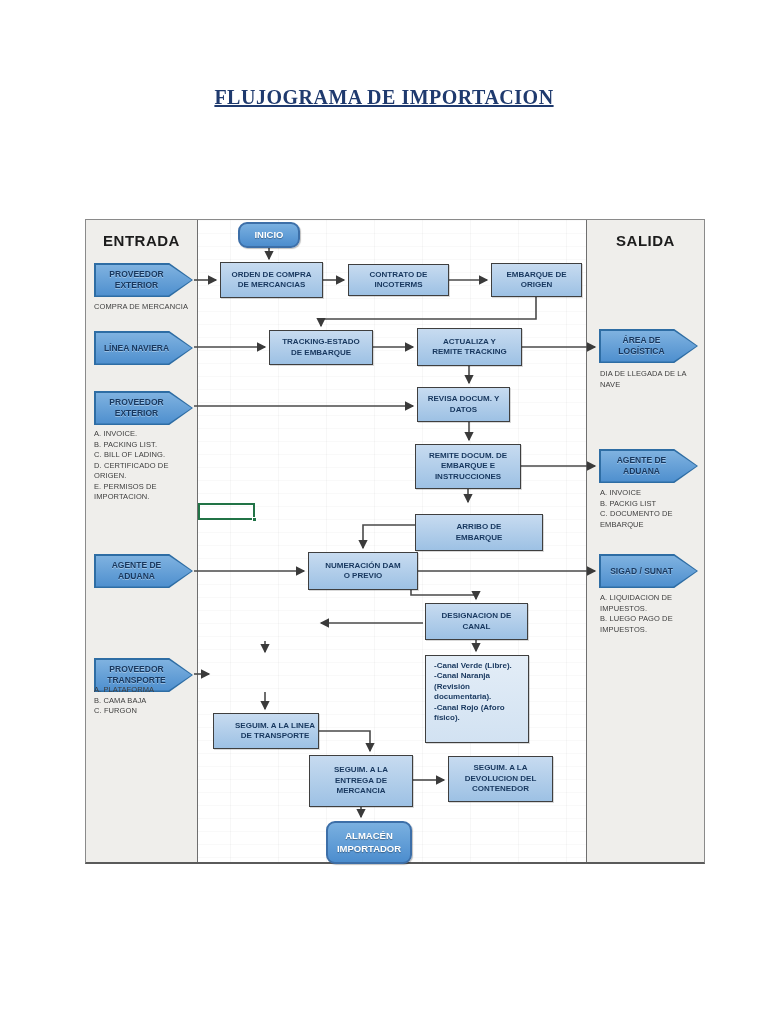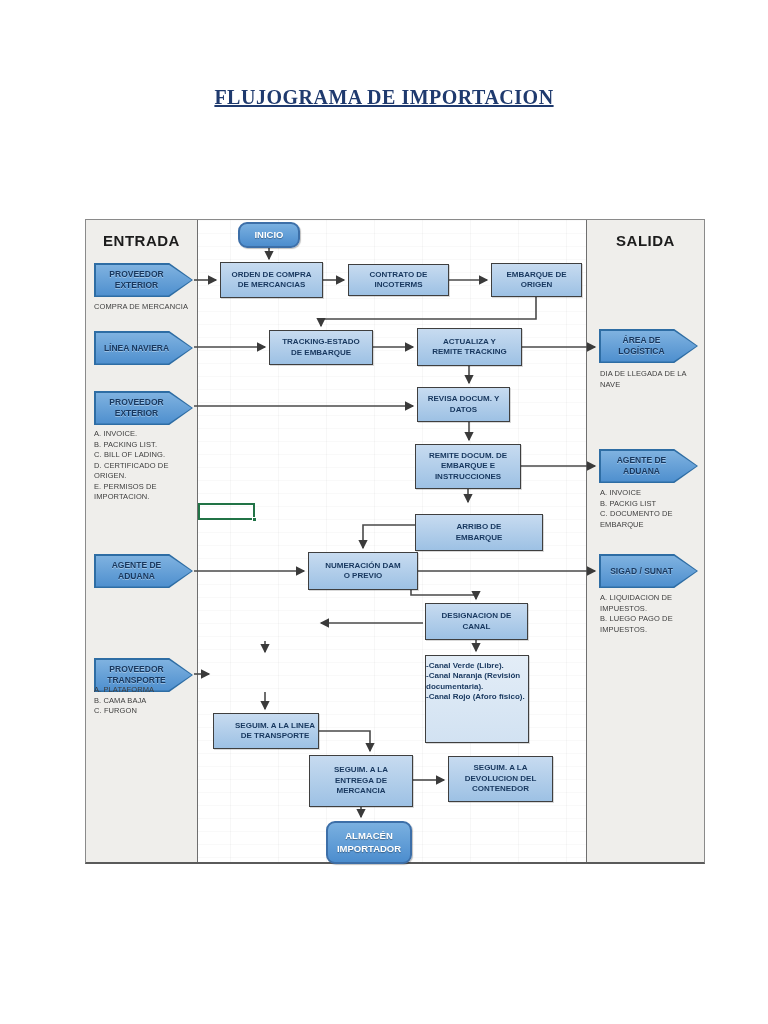--- a/index.html
+++ b/index.html
@@ -43,21 +43,21 @@
     white-space:pre-line; z-index:4; letter-spacing:.1px; }
 
   
   .proc { position:absolute; z-index:4; border:1.5px solid #3f3f3f;
     background:linear-gradient(#C7DBF0, #9DC1E4);
     display:flex; align-items:center; justify-content:center; text-align:center;
     font-weight:bold; font-size:8px; color:#17375E; line-height:1.3;
     white-space:pre-line; box-shadow:1px 1px 0 rgba(0,0,0,.15); }
   .proc.light { background:linear-gradient(#E3EDF7, #D2E2F2);
     justify-content:flex-start; align-items:flex-start; text-align:left;
-    padding:5px 0; font-weight:bold; font-size:8px; color:#17375E; }
+    padding:5px 8px; font-weight:bold; font-size:8px; color:#17375E; }
   .terminal { position:absolute; z-index:4; border:2px solid #3D6FA8; border-radius:9px;
     background:linear-gradient(#7AB0E0, #4C8DCE);
     display:flex; align-items:center; justify-content:center; text-align:center;
     font-weight:bold; font-size:9.5px; color:#ffffff; line-height:1.3;
     white-space:pre-line; text-shadow:0 1px 1px rgba(0,0,0,.35);
     box-shadow:1px 1px 1px rgba(0,0,0,.25); }
 
   
   .selection { position:absolute; left:112px; top:283px; width:57px; height:17px;
     border:2px solid #217346; z-index:5; }

